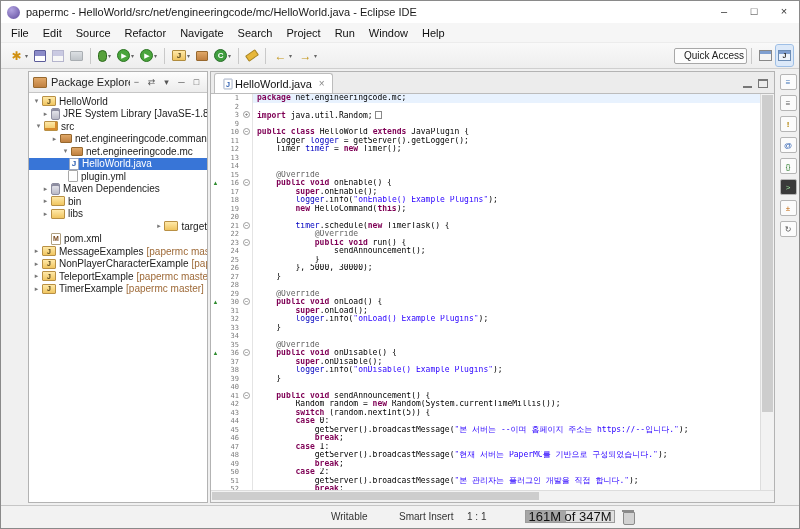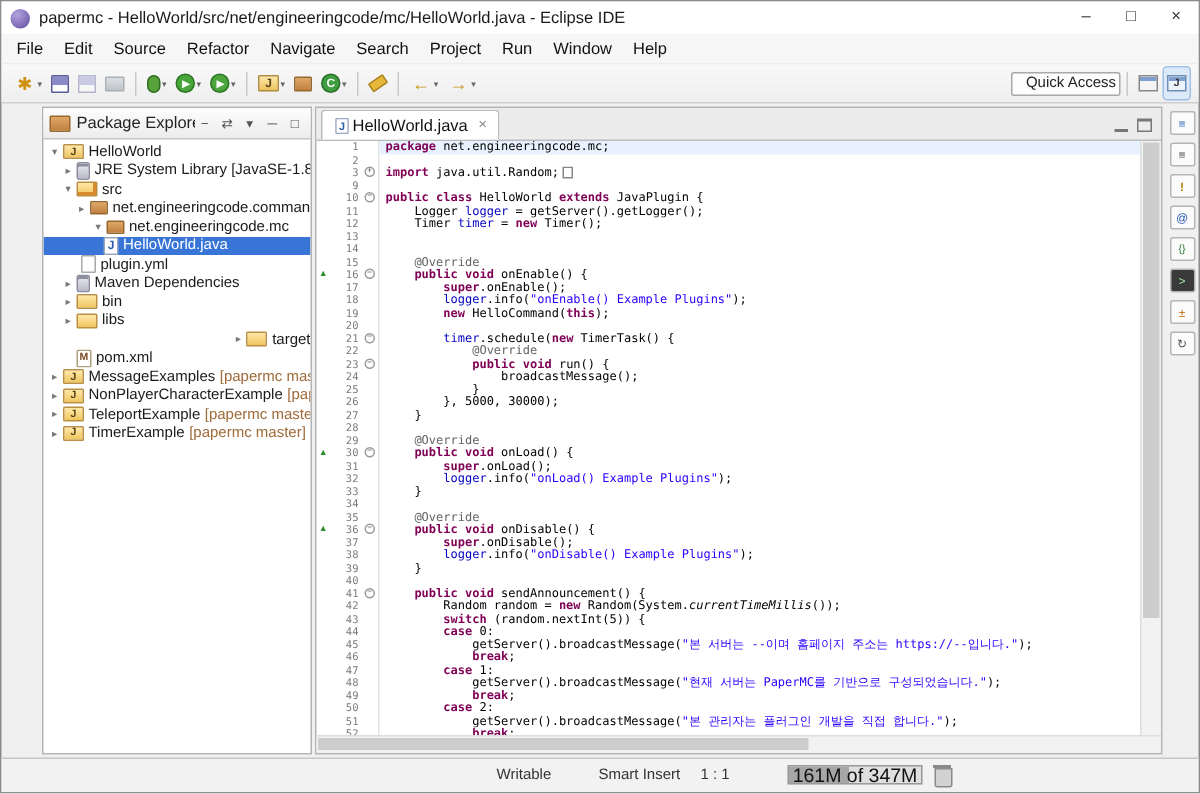--- a/index.html
+++ b/index.html
@@ -95,21 +95,21 @@
   .cl-mark{width:9px;text-align:center;font-size:6px;line-height:9px;color:#2e8b2e;flex:none;}
   .cl-num{width:19px;text-align:right;color:#7c7c7c;font-size:7px;padding-right:2px;flex:none;font-family:"DejaVu Sans Mono",monospace;}
   .cl-fold{width:11px;flex:none;border-right:1px solid #e4e4e4;display:flex;justify-content:center;}
   .fc{width:7px;height:7px;border:1px solid #9a9a9a;border-radius:50%;background:#fff;font-size:6px;line-height:5.5px;text-align:center;color:#555;margin-top:0px;box-sizing:border-box;}
   .cl-text{flex:1;font-family:"DejaVu Sans Mono",monospace;white-space:pre;padding-left:4px;color:#000;overflow:hidden;}
   .cl-text.cur{background:#e8f2fe;}
   .k{color:#7f0055;font-weight:bold;}
   .s{color:#2a00ff;}
   .a{color:#646464;}
   .f{color:#0000c0;}
-  .i{font-style:italic;}
+  .i{}
   .x{display:inline-block;width:5px;height:6px;border:1px solid #888;margin-left:2px;vertical-align:middle;}
 
   .vscroll{width:13px;background:#f2f2f2;border-left:1px solid #ddd;flex:none;position:relative;}
   .vthumb{position:absolute;left:1px;right:1px;top:1px;height:80%;background:#cdcdcd;}
   .hscroll{height:11px;background:#f2f2f2;border-top:1px solid #ddd;flex:none;position:relative;}
   .hthumb{position:absolute;left:1px;top:1px;height:8px;width:58%;background:#cdcdcd;}
 
   
   .statusbar{height:22px;border-top:1px solid #c6c6c6;background:#f2f2f2;position:relative;font-size:10px;color:#333;flex:none;}
   .sb{position:absolute;top:5px;white-space:nowrap;}
@@ -229,41 +229,41 @@
           <div class="trow" style="padding-left: 3px;">
             <span class="chev">▾</span>
             <span class="ti ti-java-project">J</span>
             <span>HelloWorld</span>
           </div>
           <div class="trow" style="padding-left: 12px;">
             <span class="chev">▸</span>
             <span class="ti ti-library"></span>
             <span>JRE System Library [JavaSE-1.8]</span>
           </div>
-          <div class="trow" style="padding-left: 12px;">
+          <div class="trow" style="padding-left: 5px;">
             <span class="chev">▾</span>
             <span class="ti ti-src-folder"></span>
             <span>src</span>
           </div>
           <div class="trow" style="padding-left: 21px;">
             <span class="chev">▸</span>
             <span class="ti ti-package"></span>
             <span>net.engineeringcode.command</span>
           </div>
           <div class="trow" style="padding-left: 32px;">
             <span class="chev">▾</span>
             <span class="ti ti-package"></span>
             <span>net.engineeringcode.mc</span>
           </div>
           <div class="trow sel" style="padding-left: 30px;">
             <span class="chev"></span>
             <span class="ti ti-java-file">J</span>
             <span>HelloWorld.java</span>
           </div>
-          <div class="trow" style="padding-left: 15px; text-align: right;">
+          <div class="trow" style="padding-left: 29px; text-align: right;">
             <span class="chev"></span>
             <span class="ti ti-file"></span>
             <span>plugin.yml</span>
           </div>
           <div class="trow" style="padding-left: 12px;">
             <span class="chev">▸</span>
             <span class="ti ti-library"></span>
             <span>Maven Dependencies</span>
           </div>
           <div class="trow" style="padding-left: 12px;">
@@ -442,21 +442,21 @@
               <span class="cl-num">23</span>
               <span class="cl-fold">
                 <span class="fc">−</span>
               </span>
               <span class="cl-text"><span>            </span><span class="k">public</span><span> </span><span class="k">void</span><span> run() {</span></span>
             </div>
             <div class="cl">
               <span class="cl-mark"></span>
               <span class="cl-num">24</span>
               <span class="cl-fold"></span>
-              <span class="cl-text"><span>                broadcastMessage();</span></span>
+              <span class="cl-text"><span>                sendAnnouncement();</span></span>
             </div>
             <div class="cl">
               <span class="cl-mark"></span>
               <span class="cl-num">25</span>
               <span class="cl-fold"></span>
               <span class="cl-text"><span>            }</span></span>
             </div>
             <div class="cl">
               <span class="cl-mark"></span>
               <span class="cl-num">26</span>

